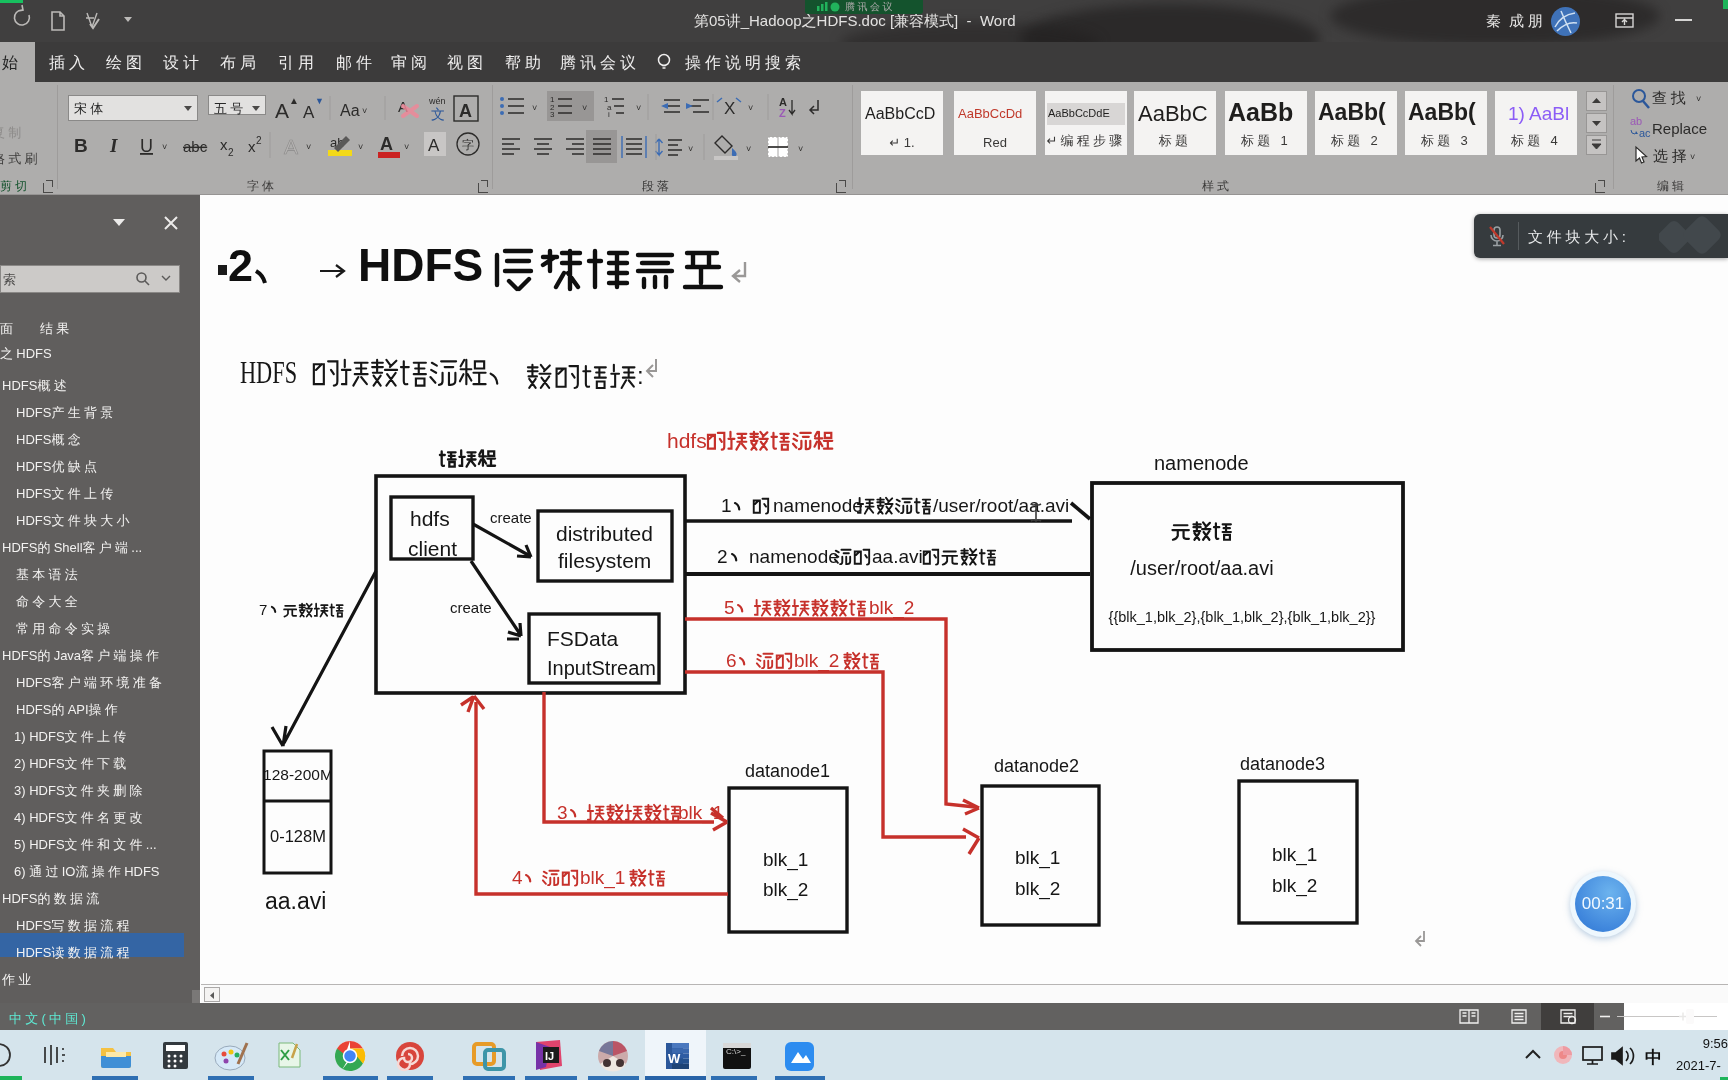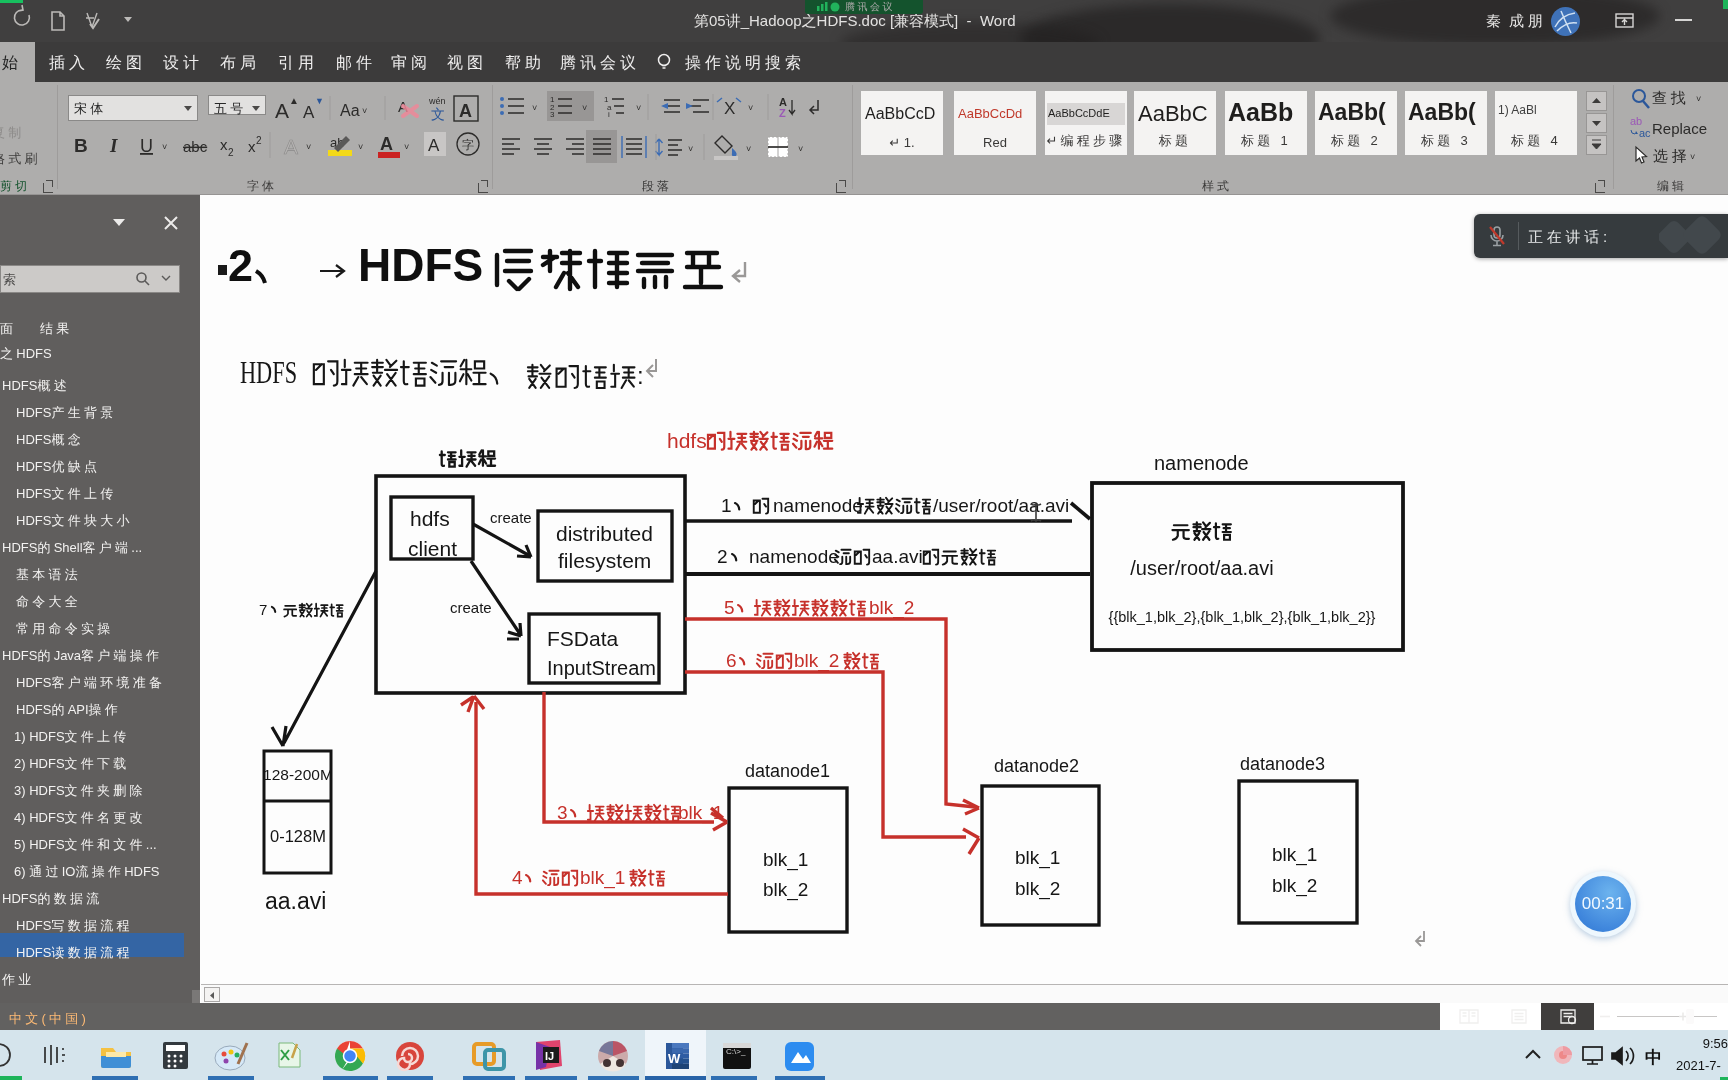--- a/index.html
+++ b/index.html
@@ -31,21 +31,21 @@
 .stybox .lbl{position:absolute;left:0;bottom:5px;width:100%;font-size:13px;color:#3a3938}
 
 #sidebar{left:0;top:195px;width:200px;height:808px;background:#605e5d;overflow:hidden}
 #sbsearch{position:absolute;left:0;top:70px;width:180px;height:28px;background:#cccac8;border:1px solid #8a8886}
 .sbitem{position:absolute;color:#f3f2f1;font-size:13px;white-space:nowrap}
 #sbsel{position:absolute;left:0px;top:738px;width:184px;height:24px;background:#3465a4}
 
 #doc{left:200px;top:195px;width:1528px;height:789px;background:#fdfdfd;overflow:hidden}
 
 #hscroll{left:201px;top:984px;width:1527px;height:19px;background:#fafafa;border-top:1px solid #b7b5b4}
-#statusbar{left:0;top:1003px;width:1440px;height:27px;background:#626160;color:#fdba74;font-size:13px}
+#statusbar{left:0;top:1003px;width:1624px;height:27px;background:#626160;color:#5eead4;font-size:13px}
 #taskbar{left:0;top:1030px;width:1728px;height:50px;background:#d5e4ec}
 .tbul{position:absolute;top:46px;height:4px;background:#2f6fb3}
 
 #speakpill{left:1474px;top:214px;width:254px;height:44px;background:#363b3e;border-radius:6px 0 0 6px;box-shadow:0 1px 4px rgba(0,0,0,.35)}
 #timer{left:1570px;top:871px;width:66px;height:66px}
 </style></head>
 <body>
 <div id="stage">
 
 <div class="abs" id="titlebar">
@@ -267,21 +267,21 @@
         </div>
     <div class="stybox" style="left:1315px">
           <span style="position:absolute;left:3px;top:8px;font-size:23px;font-weight:bold;color:#1f1e1d">AaBb(</span>
           <span class="lbl cj">标题 2</span>
         </div>
     <div class="stybox" style="left:1405px">
           <span style="position:absolute;left:3px;top:8px;font-size:23px;font-weight:bold;color:#1f1e1d">AaBb(</span>
           <span class="lbl cj">标题 3</span>
         </div>
     <div class="stybox" style="left:1495px">
-          <span style="position:absolute;left:3px;top:12px;font-size:12px;color:#404040">1) AaBl</span>
+          <span style="position:absolute;left:13px;top:12px;font-size:19px;color:#8b5cf6">1) AaBl</span>
           <span class="lbl cj">标题 4</span>
         </div>
     <div class="abs" style="left:1586px;top:9px;width:21px;height:20px;background:#c5c3c2;border:1px solid #989695"><svg width="19" height="18">
             <path d="M5 11 l4.5-5 4.5 5 z" fill="#3c3b3a"></path>
           </svg></div>
     <div class="abs" style="left:1586px;top:31px;width:21px;height:20px;background:#c5c3c2;border:1px solid #989695"><svg width="19" height="18">
             <path d="M5 7 l4.5 5 4.5-5 z" fill="#3c3b3a"></path>
           </svg></div>
     <div class="abs" style="left:1586px;top:53px;width:21px;height:20px;background:#c5c3c2;border:1px solid #989695"><svg width="19" height="18">
             <path d="M5 4 h9 M5 8 l4.5 5 4.5-5 z" stroke="#3c3b3a" fill="#3c3b3a"></path>
@@ -752,21 +752,21 @@
 
 <div class="abs" id="speakpill">
   <svg class="abs" style="left:12px;top:11px" width="22" height="22" viewBox="0 0 22 22">
     <g stroke="#9aa0a3" fill="none" stroke-width="1.6">
       <rect x="8" y="2" width="6" height="11" rx="3"></rect>
       <path d="M5 10 a6 6 0 0 0 12 0 M11 16 v4 M7 20.5 h8"></path>
     </g>
     <path d="M4 2 L18 19" stroke="#c0392b" stroke-width="2.2"></path>
   </svg>
   <div class="abs" style="left:44px;top:8px;width:1px;height:28px;background:#565b5e"></div>
-  <span class="abs cj" style="left:54px;top:14px;color:#e8eaeb;font-size:15px">正在讲话:</span>
+  <span class="abs cj" style="left:54px;top:14px;color:#e8eaeb;font-size:15px">文件块大小:</span>
   <svg class="abs" style="left:185px;top:2px" width="69" height="40" viewBox="0 0 69 40">
     <g fill="#42484c">
           <rect x="2" y="8" width="26" height="26" rx="6" transform="rotate(45 15 21)"></rect>
           <rect x="28" y="4" width="30" height="30" rx="6" transform="rotate(45 43 19)"></rect>
         </g>
   </svg>
 </div>
 <div class="abs" id="timer">
   <div class="abs" style="left:0;top:0;width:66px;height:66px;border-radius:50%;background:#eef7fd;box-shadow:0 2px 6px rgba(120,160,200,.5)"></div>
   <div class="abs" style="left:5px;top:5px;width:56px;height:56px;border-radius:50%;background:radial-gradient(circle at 62% 30%,#6cb3ee,#3f86dc 70%,#3076d0)"></div>

